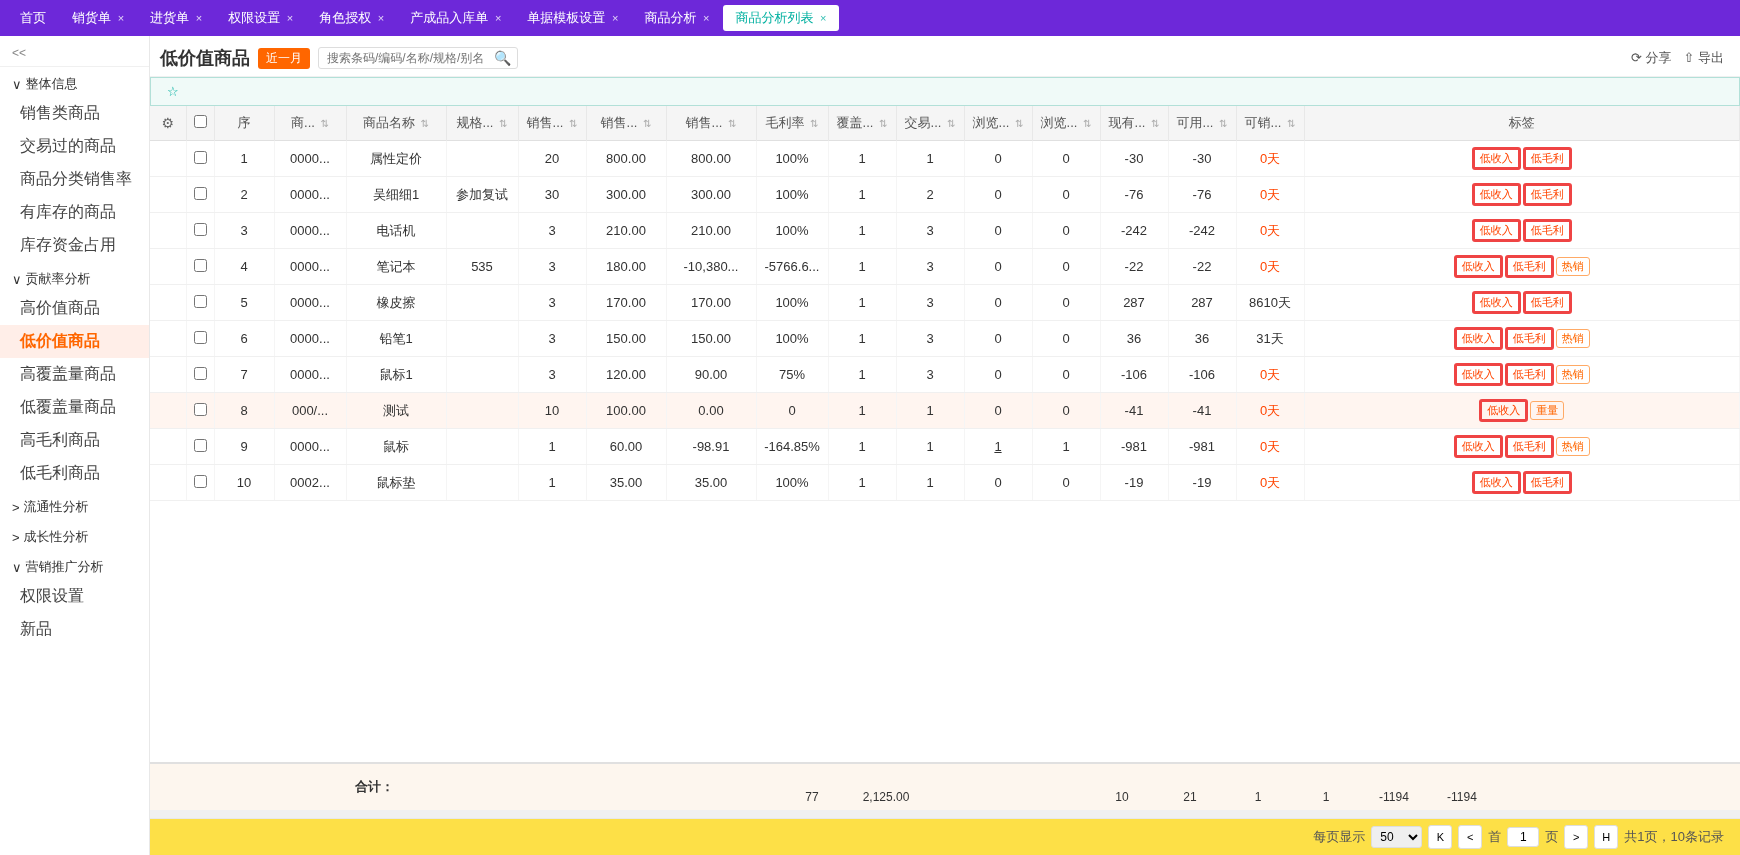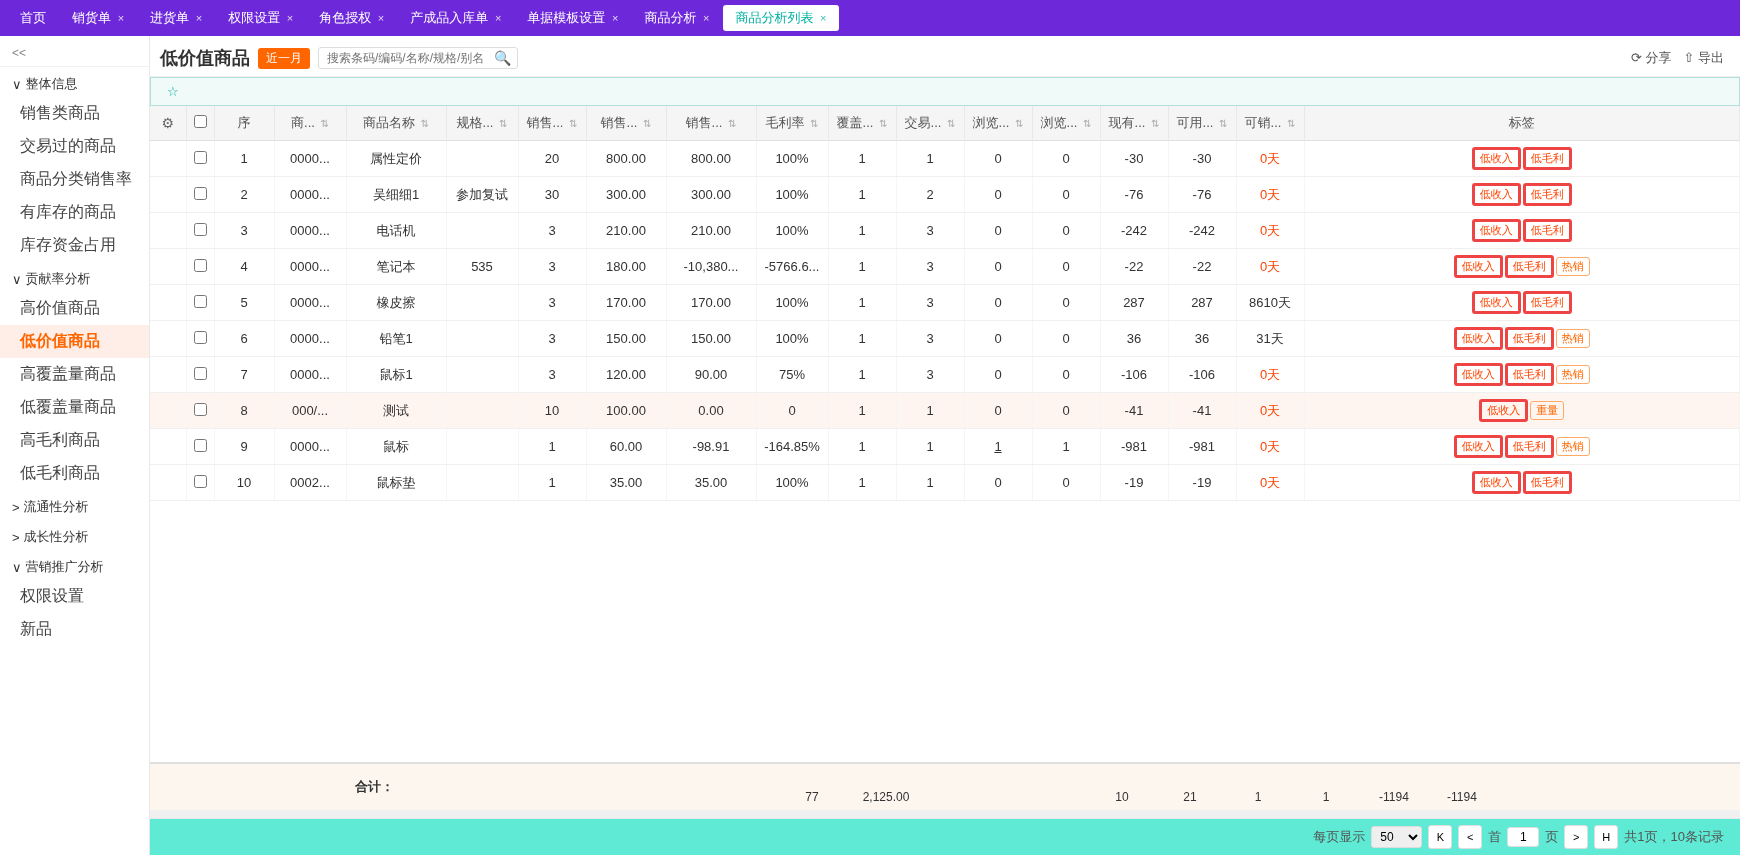--- a/index.html
+++ b/index.html
@@ -200,21 +200,21 @@
     .pagination {
       display: flex;
       align-items: center;
       justify-content: flex-end;
       padding: 6px 16px;
       border-top: 1px solid #e8e8e8;
       gap: 6px;
       font-size: 12px;
       color: #555;
       flex-shrink: 0;
-      background: #5eead4;
+      background: #fde047;
     }
     .pagination select {
       border: 1px solid #ddd;
       padding: 2px 4px;
       border-radius: 3px;
       font-size: 12px;
     }
     .page-btn {
       width: 24px;
       height: 24px;

